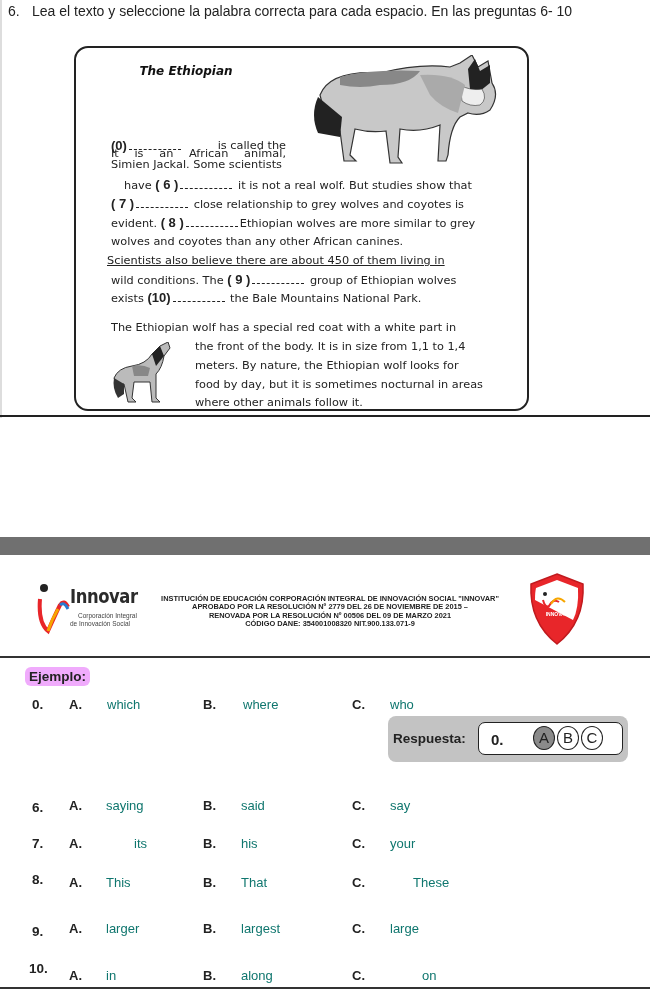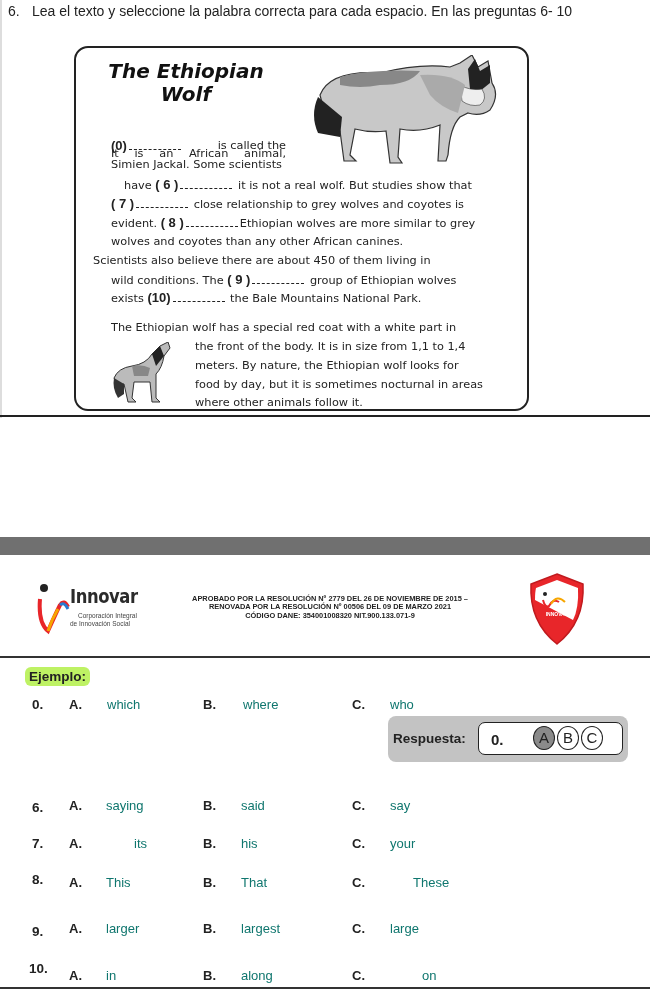--- a/index.html
+++ b/index.html
@@ -2,34 +2,34 @@
 <html><head>
 <meta charset="utf-8">
 <style>
   html,body{margin:0;padding:0;background:#fff;}
   body{width:650px;height:992px;position:relative;overflow:hidden;font-family:"Liberation Sans",sans-serif;color:#222;}
   .abs{position:absolute;}
   .instruction{left:8px;top:3px;font-size:14px;color:#222;white-space:nowrap;}
   .instruction .num{display:inline-block;width:24px;}
   .left-rule{left:0;top:0;width:2px;height:418px;background:#ddd;}
   .story-box{left:74px;top:46px;width:455px;height:365px;border:2.5px solid #222;border-radius:14px;background:#fff;box-sizing:border-box;}
-  .story-title{left:106px;top:60px;width:160px;text-align:center;font-family:"DejaVu Sans",sans-serif;font-weight:bold;font-style:italic;font-size:20px;line-height:23px;color:#111;}
+  .story-title{left:106px;top:60px;width:160px;text-align:center;font-family:"DejaVu Sans",sans-serif;font-weight:bold;font-style:italic;font-size:12px;line-height:23px;color:#111;}
   .ptext{font-family:"DejaVu Sans",sans-serif;font-size:11.3px;color:#222;line-height:19.6px;white-space:nowrap;}
   .ptext b{font-weight:bold;}
   .gap-num{font-weight:bold;font-family:"Liberation Sans",sans-serif;font-size:13px;}
   .blank{display:inline-block;border-bottom:1.4px dashed #222;width:52px;height:1px;margin:0 2px;}
   .justify{text-align:justify;text-align-last:justify;}
   .page-rule{left:0;top:415px;width:650px;height:2px;background:#222;}
   .gray-band{left:0;top:537px;width:650px;height:18px;background:#707070;}
   .logo-text{left:70px;top:584px;font-family:"DejaVu Sans",sans-serif;font-weight:bold;font-size:20px;color:#2b2b2b;letter-spacing:-0.5px;transform:scaleX(0.82);transform-origin:left top;}
   .logo-sub{font-size:6.5px;color:#444;line-height:8px;font-family:"Liberation Sans",sans-serif;white-space:nowrap;}
   .inst-lines{left:140px;top:595px;width:380px;text-align:center;font-family:"Liberation Sans",sans-serif;font-size:7.4px;line-height:8.4px;color:#222;font-weight:bold;text-transform:none;}
   .inst-lines div{white-space:nowrap;}
   .header-rule{left:0;top:656px;width:650px;height:2px;background:#333;}
-  .ejemplo{left:25px;top:667px;padding:2px 4px;background:#bef264;border-radius:6px;font-weight:bold;font-size:13.5px;color:#222;}
+  .ejemplo{left:25px;top:667px;padding:2px 4px;background:#f0abfc;border-radius:6px;font-weight:bold;font-size:13.5px;color:#222;}
   .qrow{position:absolute;left:0;width:650px;height:20px;font-size:13px;color:#333;}
   .qrow .qn{position:absolute;left:32px;font-weight:bold;color:#222;font-size:13.5px;}
   .qrow .lt{position:absolute;font-weight:bold;color:#222;}
   .qrow .op{position:absolute;color:#0f766e;}
   .answer-panel{left:388px;top:716px;width:240px;height:46px;background:#c3c3c3;border-radius:8px;}
   .answer-label{left:393px;top:731px;font-weight:bold;font-size:13.5px;color:#222;}
   .answer-box{left:478px;top:722px;width:145px;height:33px;border:1.5px solid #222;border-radius:7px;background:#fff;box-sizing:border-box;}
   .answer-num{left:491px;top:731px;font-weight:bold;font-size:15px;color:#222;}
   .circ{width:22px;height:24px;border:1.5px solid #222;border-radius:50%;box-sizing:border-box;text-align:center;font-size:15px;line-height:22px;color:#222;top:726px;}
   .circ.sel{background:#8a8a8a;}
@@ -40,21 +40,20 @@
 <body>
 
 <div class="abs left-rule"></div>
 <div class="abs instruction">
   <span class="num">6.</span><span>Lea el texto y seleccione la palabra correcta para cada espacio. En las preguntas 6- 10</span>
 </div>
 
 <div class="abs story-box"></div>
 <div class="abs story-title">
   <div>The Ethiopian</div>
-  <div>Wolf</div>
 </div>
 
 <svg class="abs" style="left:300px;top:55px;" width="220" height="112" viewBox="0 0 220 112">
   <path d="M20 40 Q30 15 80 18 Q120 8 150 12 L160 8 L172 0 L178 12 L188 6 L192 28 Q200 40 190 55 Q180 62 168 58 L160 62 Q150 72 148 100 L146 106 L138 106 L140 70 Q120 78 100 74 L98 102 L102 108 L90 108 L86 76 Q70 78 55 74 L50 100 L56 106 L44 106 L40 76 Q30 74 25 60 Z" fill="#c8c8c8" stroke="#333" stroke-width="1.2"></path>
   <path d="M40 22 Q70 14 120 16 Q110 30 80 30 Q60 34 40 30 Z" fill="#888"></path>
   <path d="M168 14 L175 4 L180 16 L190 10 L190 28 L180 36 L170 34 Z" fill="#222"></path>
   <path d="M160 30 Q170 36 182 34 Q188 44 180 50 Q170 52 162 46 Z" fill="#eee" stroke="#333" stroke-width="0.6"></path>
   <path d="M18 42 Q10 60 18 78 L40 82 L42 62 Z" fill="#222"></path>
   <path d="M120 20 Q150 18 165 30 L158 58 Q140 52 130 40 Z" fill="#aaa"></path>
 </svg>
@@ -73,21 +72,21 @@
 </div>
 <div class="abs ptext" style="left:111px;top:194px;">
   <b class="gap-num">( 7 )</b><span class="blank"></span> <span>close relationship to grey wolves and coyotes is</span>
 </div>
 <div class="abs ptext" style="left:111px;top:213px;">
   <span>evident.</span> <b class="gap-num">( 8 )</b><span class="blank"></span><span>Ethiopian wolves are more similar to grey</span>
 </div>
 <div class="abs ptext" style="left:111px;top:232px;">
   <span>wolves and coyotes than any other African canines.</span>
 </div>
-<div class="abs ptext" style="left:93px;top:251px;">
+<div class="abs ptext" style="left:107px;top:251px;text-decoration:underline;">
   <span>Scientists also believe there are about 450 of them living in</span>
 </div>
 <div class="abs ptext" style="left:111px;top:270px;">
   <span>wild conditions. The</span> <b class="gap-num">( 9 )</b><span class="blank"></span> <span>group of Ethiopian wolves</span>
 </div>
 <div class="abs ptext" style="left:111px;top:288px;">
   <span>exists</span> <b class="gap-num">(10)</b><span class="blank"></span> <span>the Bale Mountains National Park.</span>
 </div>
 
 <div class="abs ptext" style="left:111px;top:318px;"><span>The Ethiopian wolf has a special red coat with a white part in</span></div>
@@ -110,20 +109,21 @@
   <circle cx="8" cy="5" r="4" fill="#222"></circle>
   <path d="M4 16 Q2 40 12 48 Q20 30 24 22 Q28 16 32 24" fill="none" stroke="#e8262a" stroke-width="4"></path>
   <path d="M12 48 Q16 36 22 26" fill="none" stroke="#f7a600" stroke-width="3"></path>
   <path d="M24 22 Q28 18 32 26" fill="none" stroke="#2a7bd4" stroke-width="3"></path>
 </svg>
 <div class="abs logo-text">Innovar</div>
 <div class="abs logo-sub" style="left:78px;top:612px;">Corporación Integral</div>
 <div class="abs logo-sub" style="left:70px;top:620px;">de Innovación Social</div>
 
 <div class="abs inst-lines">
+  <div>INSTITUCIÓN DE EDUCACIÓN CORPORACIÓN INTEGRAL DE INNOVACIÓN SOCIAL "INNOVAR"</div>
   <div>APROBADO POR LA RESOLUCIÓN Nº 2779 DEL 26 DE NOVIEMBRE DE 2015 –</div>
   <div>RENOVADA POR LA RESOLUCIÓN Nº 00506 DEL 09 DE MARZO 2021</div>
   <div>CÓDIGO DANE: 354001008320 NIT.900.133.071-9</div>
 </div>
 
 <svg class="abs" style="left:527px;top:572px;" width="60" height="74" viewBox="0 0 60 74">
   <path d="M30 2 L56 12 Q58 50 30 72 Q2 50 4 12 Z" fill="#e8262a" stroke="#c01a1e" stroke-width="1.5"></path>
   <path d="M30 8 L51 16 Q52 36 46 48 L8 28 Q8 20 9 16 Z" fill="#fff"></path>
   <circle cx="18" cy="22" r="2" fill="#222"></circle>
   <path d="M16 28 Q18 36 22 34 Q26 26 32 30" fill="none" stroke="#e8262a" stroke-width="2"></path>

